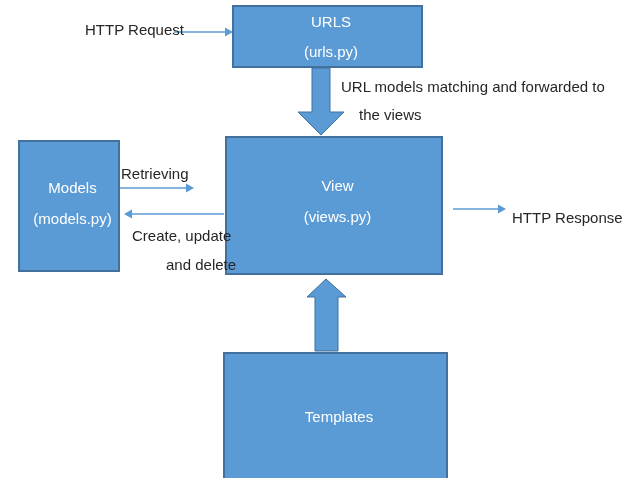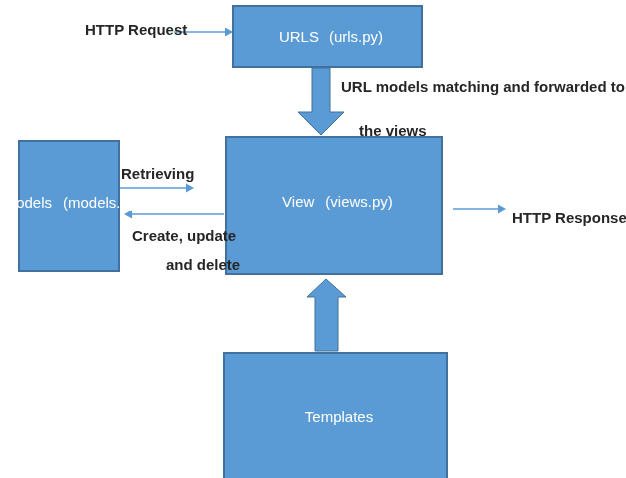--- a/index.html
+++ b/index.html
@@ -16,21 +16,21 @@
     overflow: hidden;
   }
   .box {
     position: absolute;
     background: var(--box-fill, #5b9bd5);
     border: 2px solid var(--box-border, #41719c);
     box-sizing: border-box;
     color: #ffffff;
     font-size: 15px;
     display: flex;
-    flex-direction: row;
+    flex-direction: column;
     align-items: center;
     justify-content: center;
     text-align: center;
     line-height: 20px;
     padding-left: 7px;
   }
   .box-urls      { left: 232px; top: 5px;   width: 191px; height: 63px;  gap: 10px; }
   .box-models    { left: 18px;  top: 140px; width: 102px; height: 132px; gap: 11px; padding-bottom: 6px; }
   .box-view      { left: 225px; top: 136px; width: 218px; height: 139px; gap: 11px; padding-bottom: 8px; }
   .box-templates { left: 223px; top: 352px; width: 225px; height: 138px; padding-bottom: 8px; }
@@ -53,25 +53,24 @@
   .thin-head {
     fill: var(--arrow-color, #5b9bd5);
     stroke: none;
   }
   .label {
     position: absolute;
     color: var(--label-color, #262626);
     font-size: 15px;
     white-space: nowrap;
     line-height: 16px;
-    font-weight: bold;
   }
   .lbl-http-request  { left: 85px;  top: 22px;  }
   .lbl-url-line1     { left: 341px; top: 79px;  }
-  .lbl-url-line2     { left: 359px; top: 123px; }
+  .lbl-url-line2     { left: 359px; top: 107px; }
   .lbl-retrieving    { left: 121px; top: 166px; }
   .lbl-create-update { left: 132px; top: 228px; }
   .lbl-and-delete    { left: 130px; top: 257px; margin-left: 36px; }
   .lbl-http-response { left: 512px; top: 200px; margin-top: 10px; }
 </style>
 </head>
 <body>
 
 <div class="canvas">
 

